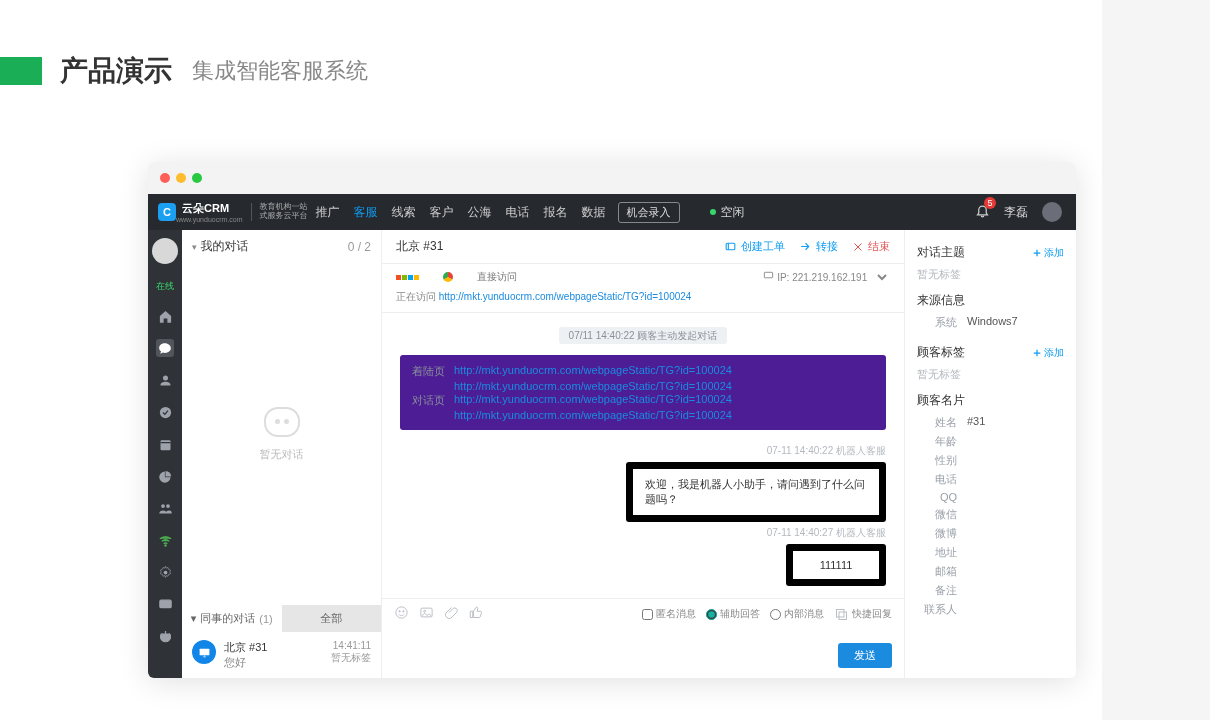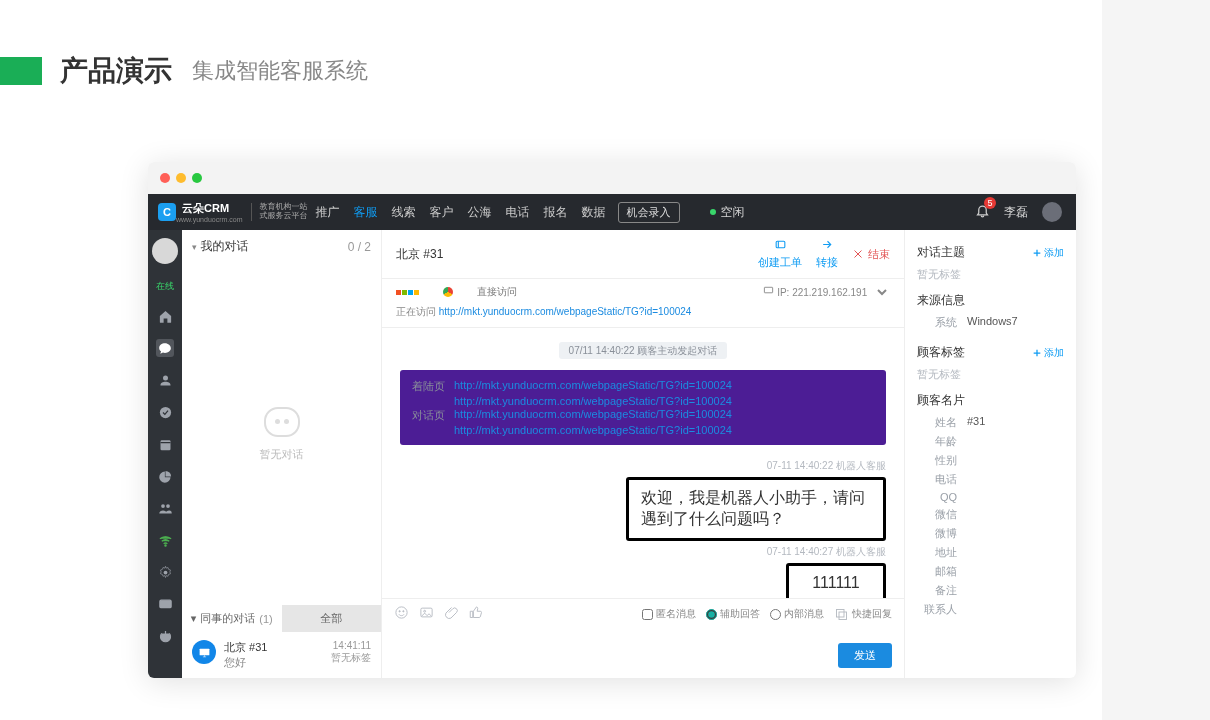--- a/index.html
+++ b/index.html
@@ -59,38 +59,38 @@
   .conv-item .mid { flex:1; }
   .conv-item .mid .line1 { font-size:11px; color:#333; }
   .conv-item .mid .line2 { font-size:11px; color:#888; }
   .conv-item .meta { text-align:right; font-size:10px; color:#999; }
   
   .main { flex:1; display:flex; flex-direction:column; min-width:0; }
   .chat-head { padding:8px 14px; display:flex; align-items:center; border-bottom:1px solid #eee; font-size:12px; }
   .chat-head .title { color:#333; font-weight:500; }
   .chat-head .acts { margin-left:auto; display:flex; gap:14px; }
   .chat-head .acts .act { display:flex; align-items:center; gap:4px; cursor:pointer; font-size:11px; }
-  .chat-head .acts .act.blue { color:#0f9cf3;flex-direction:column; }
+  .chat-head .acts .act.blue { color:#0f9cf3; }
   .chat-head .acts .act.red { color:#e35656; }
   .meta-row { padding:6px 14px 4px; font-size:10px; color:#777; display:flex; align-items:center; gap:24px; }
   .meta-row .winlogo { display:inline-flex; gap:1px; }
   .meta-row .winlogo span { width:5px;height:5px; }
   .meta-row .ip { margin-left:auto; color:#888; }
   .meta-row2 { padding:2px 14px 8px; font-size:10px; border-bottom:1px solid #eee; color:#888; }
   .meta-row2 a { color:#1b8be0; text-decoration:none; }
   .meta-row select.ipsel { font-size:10px; border:none; background:transparent; color:#888;}
   .chat-scroll { flex:1; overflow:auto; padding:10px 18px; font-size:11px; }
   .sys-pill { text-align:center; margin:6px 0 12px; }
   .sys-pill span { background:#eef1f4; color:#8a9099; padding:3px 10px; border-radius:3px; font-size:10px; }
   .url-block { background:#4c1d95; padding:8px 12px; border-radius:3px; margin-bottom:14px; }
   .url-block .row { display:flex; gap:6px; margin:1px 0; }
   .url-block .row .lbl { color:#8a9099; width:36px; flex-shrink:0; }
   .url-block a { color:#1b8be0; text-decoration:none; word-break:break-all; }
   .tstamp { text-align:right; color:#b4b9c0; font-size:10px; margin:4px 0 4px; }
-  .bubble { max-width:260px; background:#fff; border:3px solid #000000; border-radius:3px; padding:8px 12px; margin-left:auto; font-size:16px; color:#333; }
+  .bubble { max-width:260px; background:#fff; border:7px solid #000000; border-radius:3px; padding:8px 12px; margin-left:auto; font-size:11px; color:#333; }
   
   .composer { border-top:1px solid #eee; padding:6px 12px 10px; }
   .composer .tools { display:flex; align-items:center; gap:10px; color:#b6bbc2; font-size:13px; }
   .composer .tools svg { width:15px;height:15px; stroke:#b6bbc2; fill:none; stroke-width:1.5;}
   .composer .opts { margin-left:auto; display:flex; align-items:center; gap:10px; font-size:10px; color:#888; }
   .composer .opts label { display:flex; align-items:center; gap:3px; }
   .composer .opts input[type=radio],.composer .opts input[type=checkbox] { width:11px;height:11px;}
   .composer .inputline { margin-top:6px; }
   .composer .inputline input { width:100%; border:none; outline:none; font-size:11px; color:#666; }
   .composer .sendrow { display:flex; justify-content:flex-end; margin-top:20px; }

